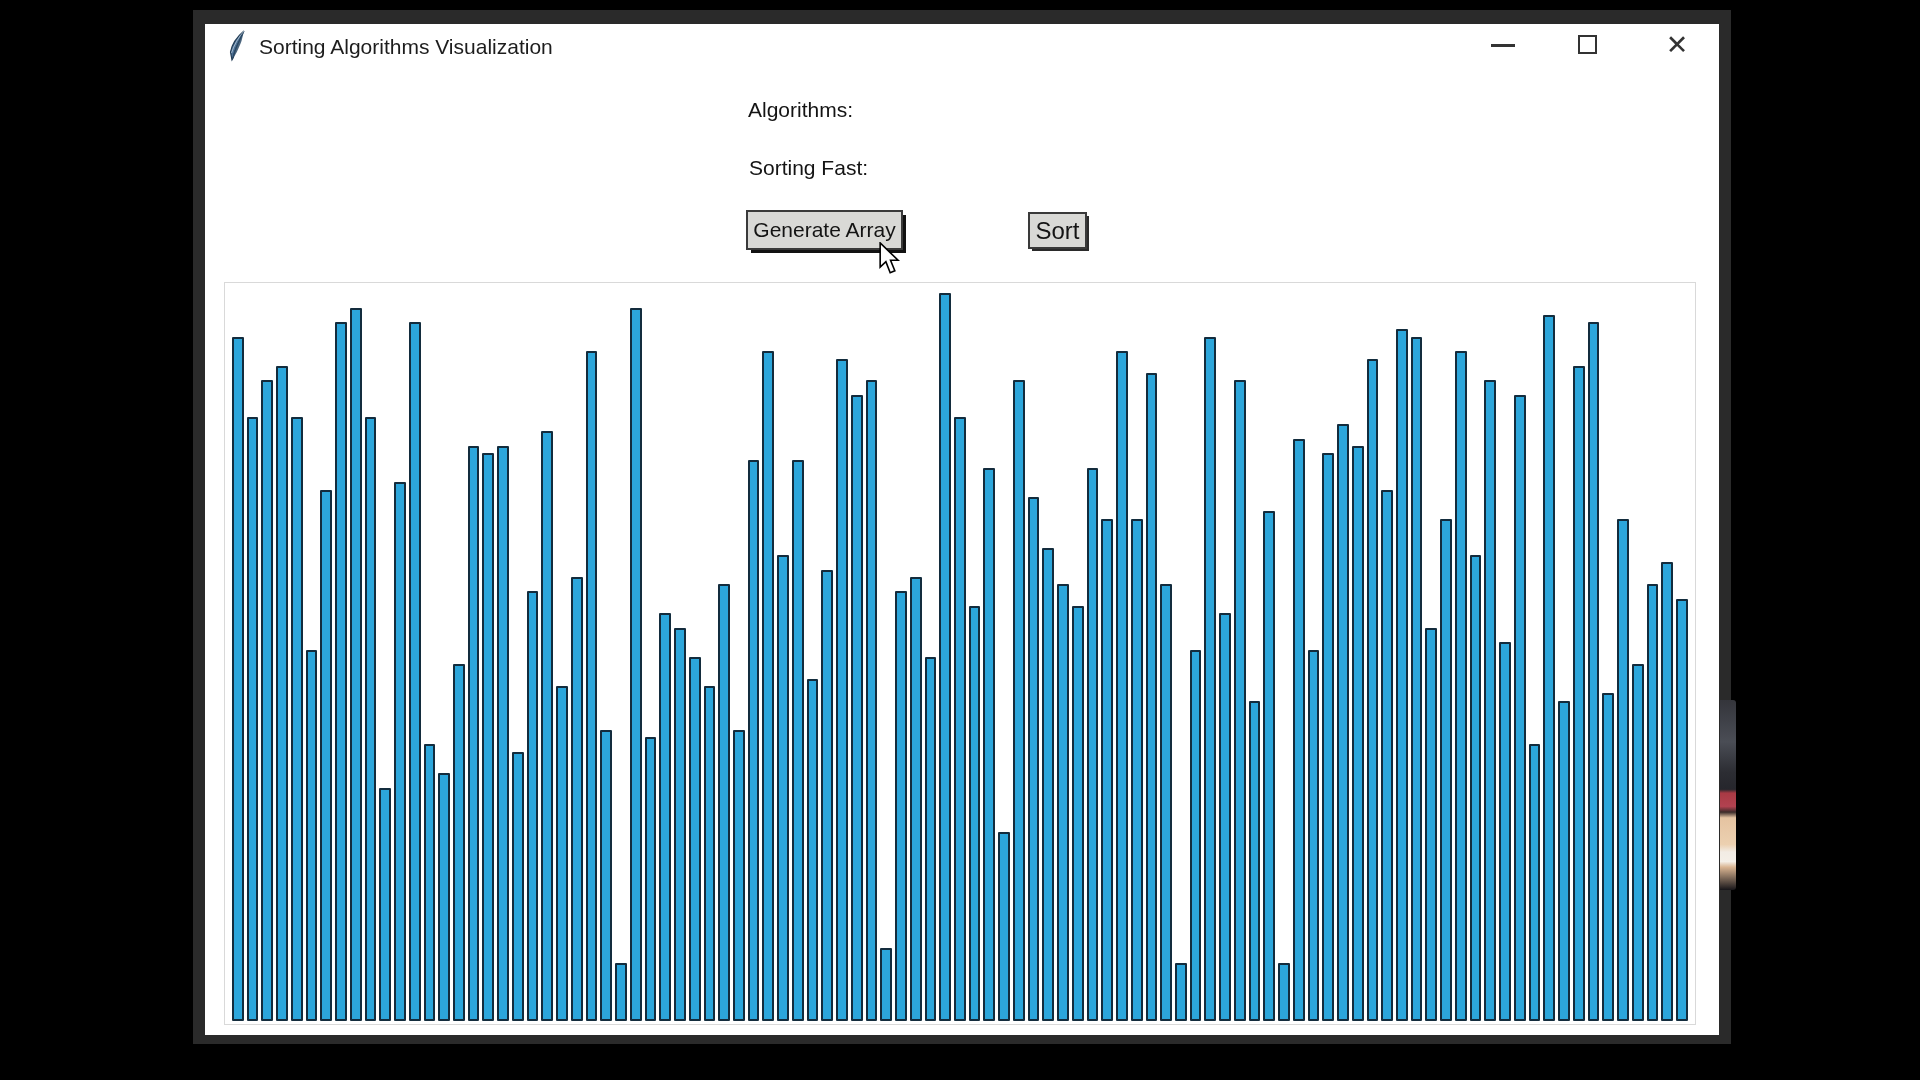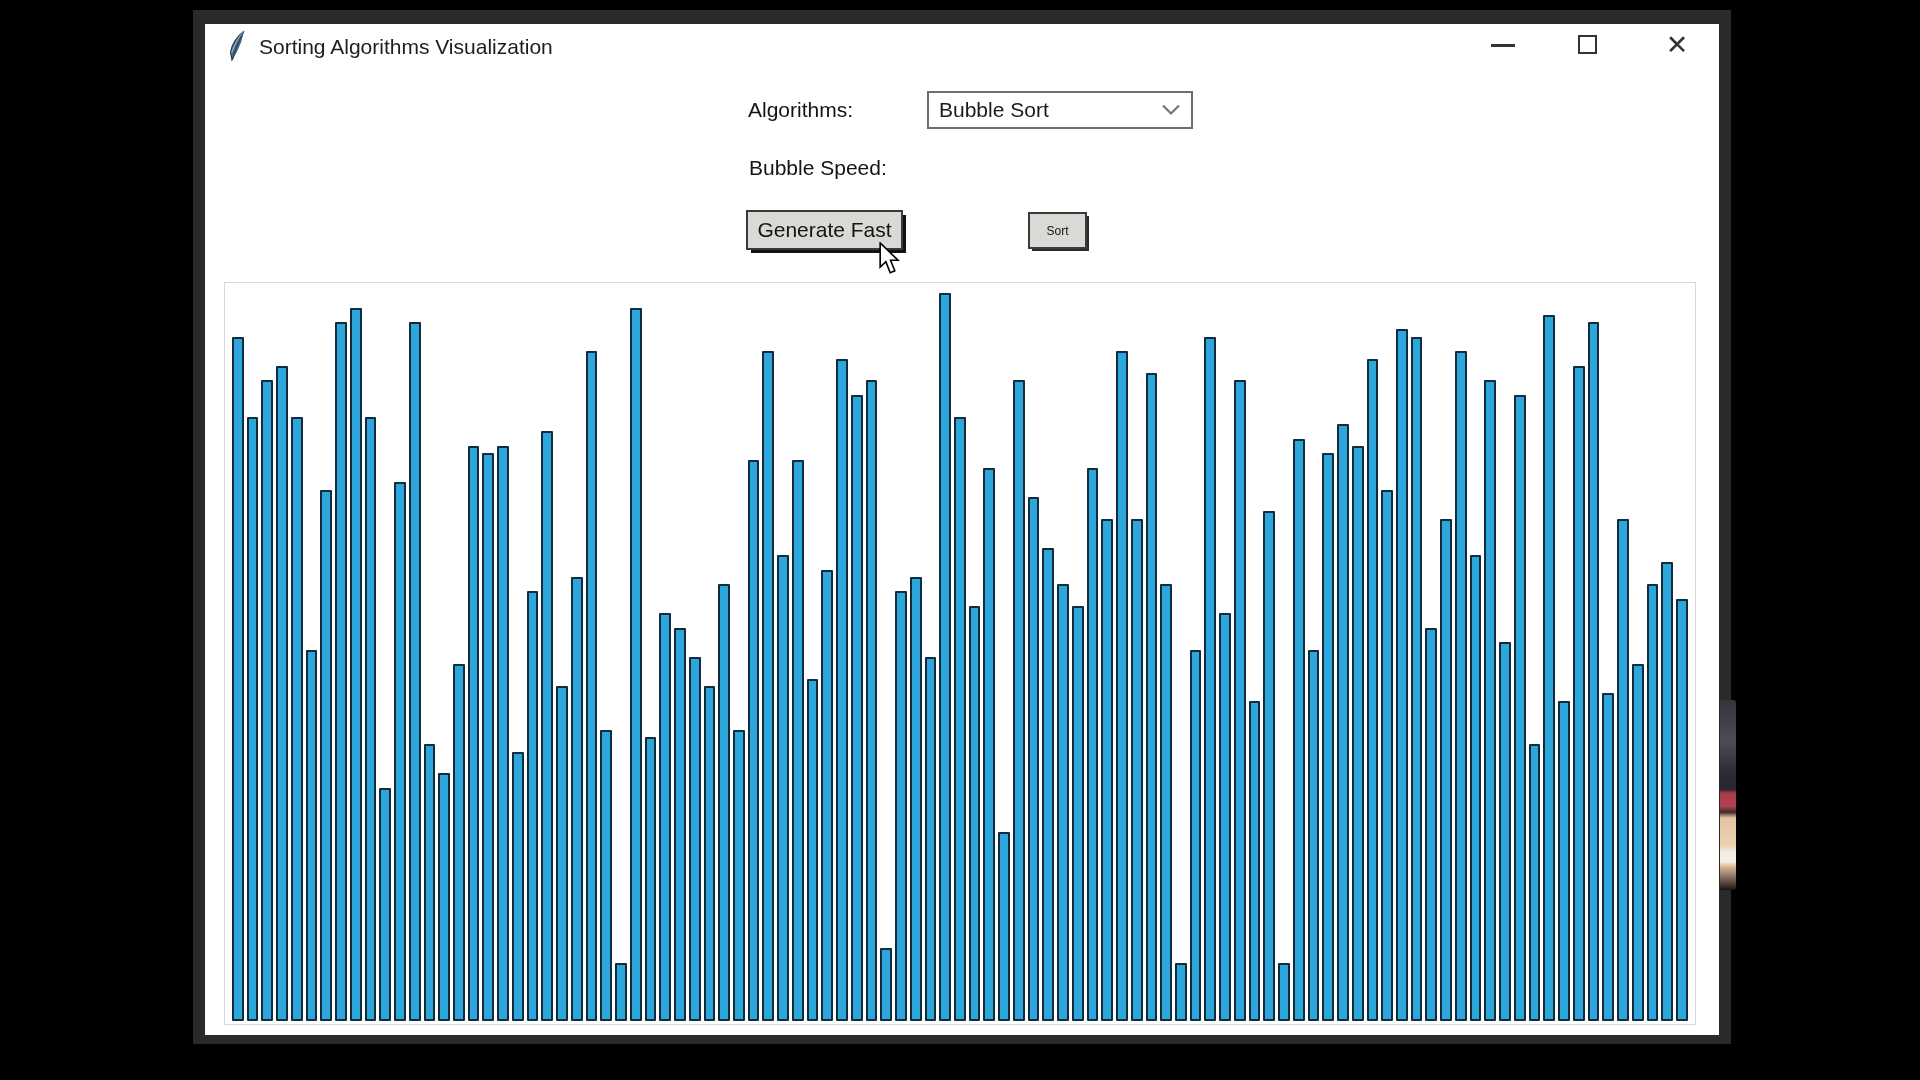--- a/index.html
+++ b/index.html
@@ -24,21 +24,21 @@
 
   
   .lbl{position:absolute;font-size:21px;color:#141414;white-space:nowrap;}
   .combo{position:absolute;width:266px;background:#fff;border:2px solid #6f6f6f;}
   .combo .val{position:absolute;left:10px;top:50%;transform:translateY(-50%);font-size:21px;color:#1b1b1b;white-space:nowrap;}
   .combo .chev{position:absolute;right:11px;top:50%;transform:translateY(-50%);}
   .pushbtn{position:absolute;background:#d9d9d6;border:2px solid #3a3a3a;color:#141414;
            display:flex;align-items:center;justify-content:center;white-space:nowrap;}
   .btn-generate{left:541px;top:186px;width:157px;height:40px;font-size:21px;
                 box-shadow:4px 4px 0 -1px #121212;}
-  .btn-sort{left:823px;top:188px;width:59px;height:37px;font-size:12px;
+  .btn-sort{left:823px;top:188px;width:59px;height:37px;font-size:24px;
             box-shadow:3px 3px 0 -1px #2b2b2b;}
 
   
   .canvas{position:absolute;left:19px;top:258px;width:1472px;height:743px;background:#fff;
           border:1px solid #d9d9d9;}
   .bars{position:absolute;left:0;top:0;width:100%;height:100%;
         display:flex;align-items:flex-end;gap:3px;padding:0 8px 3px 7px;}
   .bar{flex:1 1 auto;min-width:0;background:#2ca6db;border:2px solid #132c3d;border-radius:1px;}
 
   
@@ -73,30 +73,24 @@
       <div class="btn-min">
           <div class="dash"></div>
         </div>
       <div class="btn-max">
           <div class="sq"></div>
         </div>
       <div class="btn-close">✕</div>
     </div>
 
     <div class="lbl" style="left:543px;top:74px;">Algorithms:</div>
-    <div class="combo" style="left:722px;top:67px;height:38px;">
-      <span class="val">Bubble Sort</span>
-      <svg class="chev" width="18" height="11" viewBox="0 0 18 11">
-        <polyline points="1,1 9,9 17,1" fill="none" stroke="#757575" stroke-width="2.2"></polyline>
-      </svg>
-    </div>
-
-    <div class="lbl" style="left:544px;top:132px;">Bubble Speed:</div>
-
-    <div class="pushbtn btn-generate">Generate Fast</div>
+
+    <div class="lbl" style="left:544px;top:132px;">Sorting Fast:</div>
+
+    <div class="pushbtn btn-generate">Generate Array</div>
     <div class="pushbtn btn-sort">Sort</div>
 
     <div class="canvas">
       <div class="bars">
           <div class="bar" style="height: 684px; background: rgb(44, 166, 219); border-color: rgb(19, 44, 61);"></div>
           <div class="bar" style="height: 604px; background: rgb(44, 166, 219); border-color: rgb(19, 44, 61);"></div>
           <div class="bar" style="height: 641px; background: rgb(44, 166, 219); border-color: rgb(19, 44, 61);"></div>
           <div class="bar" style="height: 655px; background: rgb(44, 166, 219); border-color: rgb(19, 44, 61);"></div>
           <div class="bar" style="height: 604px; background: rgb(44, 166, 219); border-color: rgb(19, 44, 61);"></div>
           <div class="bar" style="height: 371px; background: rgb(44, 166, 219); border-color: rgb(19, 44, 61);"></div>

